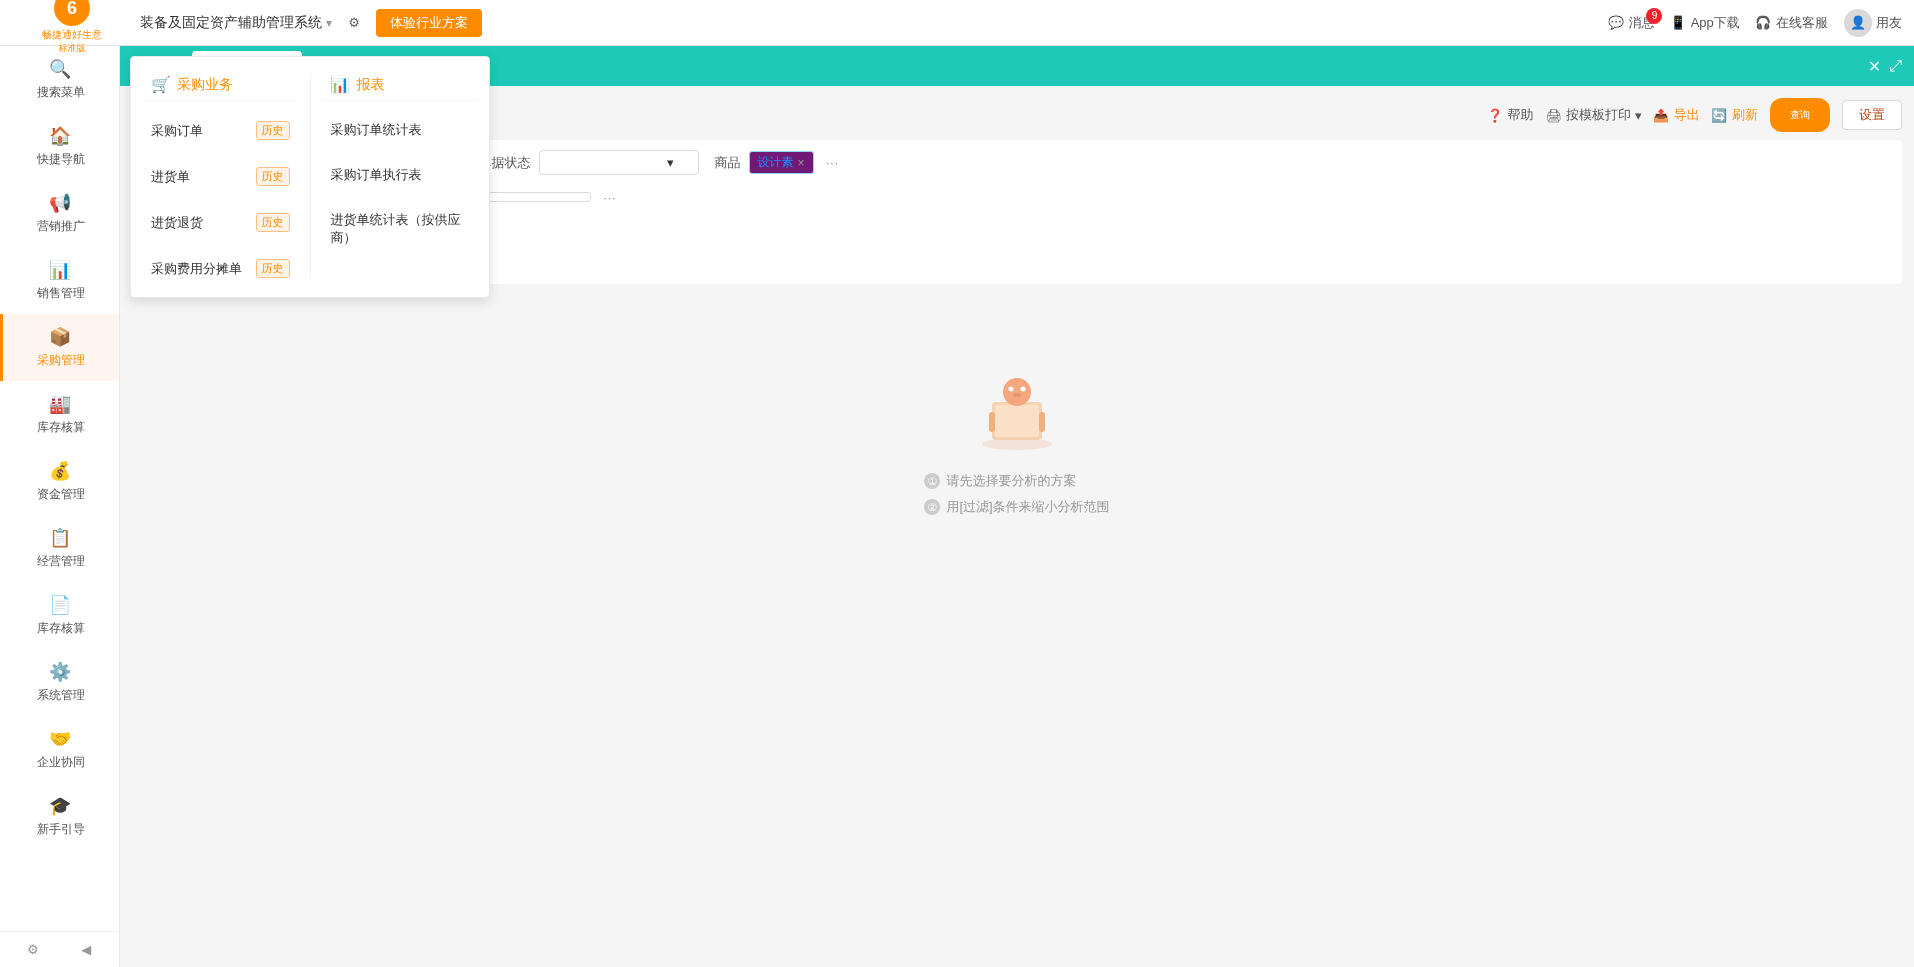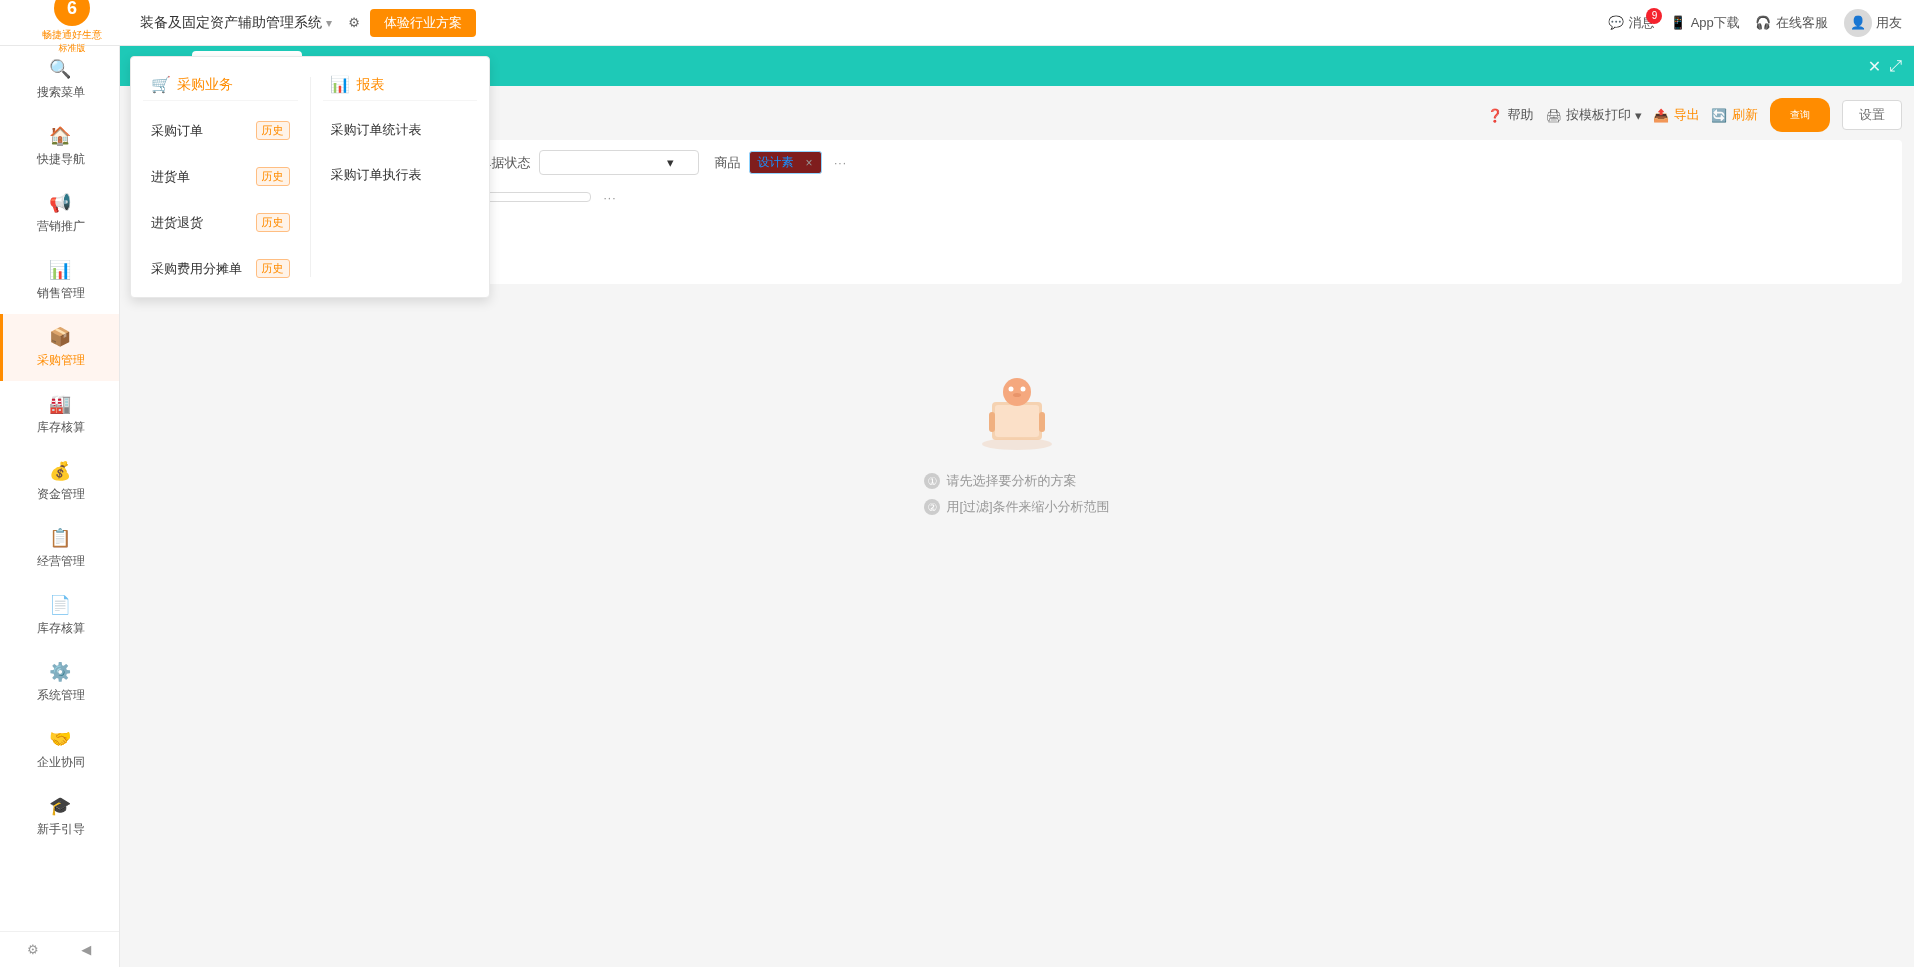--- a/index.html
+++ b/index.html
@@ -6,21 +6,21 @@
     body { font-family: "Microsoft YaHei", "PingFang SC", sans-serif; font-size: 13px; background: #f5f5f5; width: 1914px; height: 967px; overflow: hidden; }
 
     
     .top-bar { height: 46px; background: #fff; display: flex; align-items: center; padding: 0 12px; border-bottom: 1px solid #e8e8e8; position: relative; z-index: 100; }
     .logo { width: 120px; display: flex; flex-direction: column; align-items: center; justify-content: center; }
     .logo-icon { width: 36px; height: 36px; background: #ff8c00; border-radius: 50%; display: flex; align-items: center; justify-content: center; color: white; font-size: 18px; font-weight: bold; }
     .logo-text { font-size: 10px; color: #ff8c00; margin-top: 2px; }
     .system-dropdown { display: flex; align-items: center; gap: 4px; cursor: pointer; }
     .system-dropdown .arrow { color: #999; font-size: 12px; }
     .gear-btn { width: 28px; height: 28px; display: flex; align-items: center; justify-content: center; color: #666; cursor: pointer; margin-left: 8px; }
-    .trial-btn { background: #ff8c00; color: white; border: none; padding: 5px 14px; border-radius: 4px; cursor: pointer; font-size: 13px; margin-left: 2px; }
+    .trial-btn { background: #ff8c00; color: white; border: none; padding: 5px 14px; border-radius: 4px; cursor: pointer; font-size: 13px; margin-left: 8px; }
     .top-right { display: flex; align-items: center; gap: 16px; margin-left: auto; }
     .top-right-item { display: flex; align-items: center; gap: 4px; color: #555; cursor: pointer; font-size: 13px; position: relative; }
     .badge { position: absolute; top: -6px; right: -8px; background: #f5222d; color: white; border-radius: 10px; font-size: 10px; min-width: 16px; height: 16px; display: flex; align-items: center; justify-content: center; padding: 0 3px; }
     .avatar { width: 28px; height: 28px; background: #d9d9d9; border-radius: 50%; display: flex; align-items: center; justify-content: center; color: #666; }
 
     
     .layout { display: flex; height: calc(967px - 46px); }
 
     
     .sidebar { width: 120px; background: #fff; border-right: 1px solid #e8e8e8; display: flex; flex-direction: column; }
@@ -42,33 +42,33 @@
     .tab-bar-btn { color: rgba(255,255,255,0.9); cursor: pointer; font-size: 16px; }
 
     
     .content { flex: 1; background: #f5f5f5; overflow-y: auto; padding: 12px; position: relative; }
 
     
     .toolbar { display: flex; align-items: center; justify-content: flex-end; gap: 12px; margin-bottom: 8px; }
     .toolbar-btn { display: flex; align-items: center; gap: 4px; color: #555; cursor: pointer; font-size: 13px; }
     .toolbar-btn.orange { color: #ff8c00; }
     .query-btn { background: #ff8c00; color: white; border: none; padding: 10px 20px; border-radius: 12px; cursor: pointer; font-size: 10px; }
-    .set-btn { background: white; color: #737373; border: 1px solid #d9d9d9; padding: 5px 16px; border-radius: 4px; cursor: pointer; font-size: 13px; }
+    .set-btn { background: white; color: #c2410c; border: 1px solid #d9d9d9; padding: 5px 16px; border-radius: 4px; cursor: pointer; font-size: 13px; }
 
     
     .filter-area { background: white; border-radius: 4px; padding: 10px 16px; margin-bottom: 8px; }
     .filter-row { display: flex; align-items: center; gap: 16px; margin-bottom: 8px; }
     .filter-row:last-child { margin-bottom: 0; }
     .filter-item { display: flex; align-items: center; gap: 8px; }
     .filter-label { color: #555; font-size: 13px; white-space: nowrap; }
     .filter-select { border: 1px solid #d9d9d9; border-radius: 4px; padding: 4px 24px 4px 8px; font-size: 13px; color: #333; cursor: pointer; background: white; min-width: 120px; position: relative; display: flex; align-items: center; justify-content: space-between; }
     .filter-date { border: 1px solid #d9d9d9; border-radius: 4px; padding: 4px 8px; font-size: 13px; color: #333; background: white; display: flex; align-items: center; gap: 4px; }
     .date-link { color: #1ec9b7; font-size: 12px; cursor: pointer; }
     .date-links { display: flex; gap: 8px; font-size: 12px; }
-    .filter-tag { background: #7f1d1d; border: 1px solid #91d5ff; border-radius: 3px; padding: 2px 8px; font-size: 12px; color: #1890ff; display: flex; align-items: center; gap: 12px; }
+    .filter-tag { background: #701a75; border: 1px solid #91d5ff; border-radius: 3px; padding: 2px 8px; font-size: 12px; color: #1890ff; display: flex; align-items: center; gap: 4px; }
     .filter-tag-close { cursor: pointer; color: #999; }
     .filter-dots { color: #999; cursor: pointer; margin-left: 4px; }
     .collapse-btn { color: #1ec9b7; font-size: 12px; cursor: pointer; display: flex; align-items: center; gap: 4px; text-align: center; margin: 0 auto; padding: 6px 0; }
 
     
     .empty-state { display: flex; flex-direction: column; align-items: center; justify-content: center; padding: 80px 0; }
     .empty-icon { width: 100px; height: 80px; margin-bottom: 16px; }
     .empty-tips { color: #999; font-size: 13px; line-height: 2; }
     .empty-tips li { list-style: none; display: flex; align-items: center; gap: 6px; }
     .tip-num { width: 16px; height: 16px; background: #ccc; border-radius: 50%; color: white; font-size: 11px; display: flex; align-items: center; justify-content: center; }
@@ -344,14 +344,17 @@
     <div class="menu-column-title">
       <span class="col-icon">📊</span>
       <span>报表</span>
     </div>
     <div class="menu-item">
       <span>采购订单统计表</span>
     </div>
     <div class="menu-item">
       <span>采购订单执行表</span>
     </div>
+    <div class="menu-item">
+      <span>进货单统计表（按供应商）</span>
+    </div>
   </div>
 </div>
 
 </body></html>

